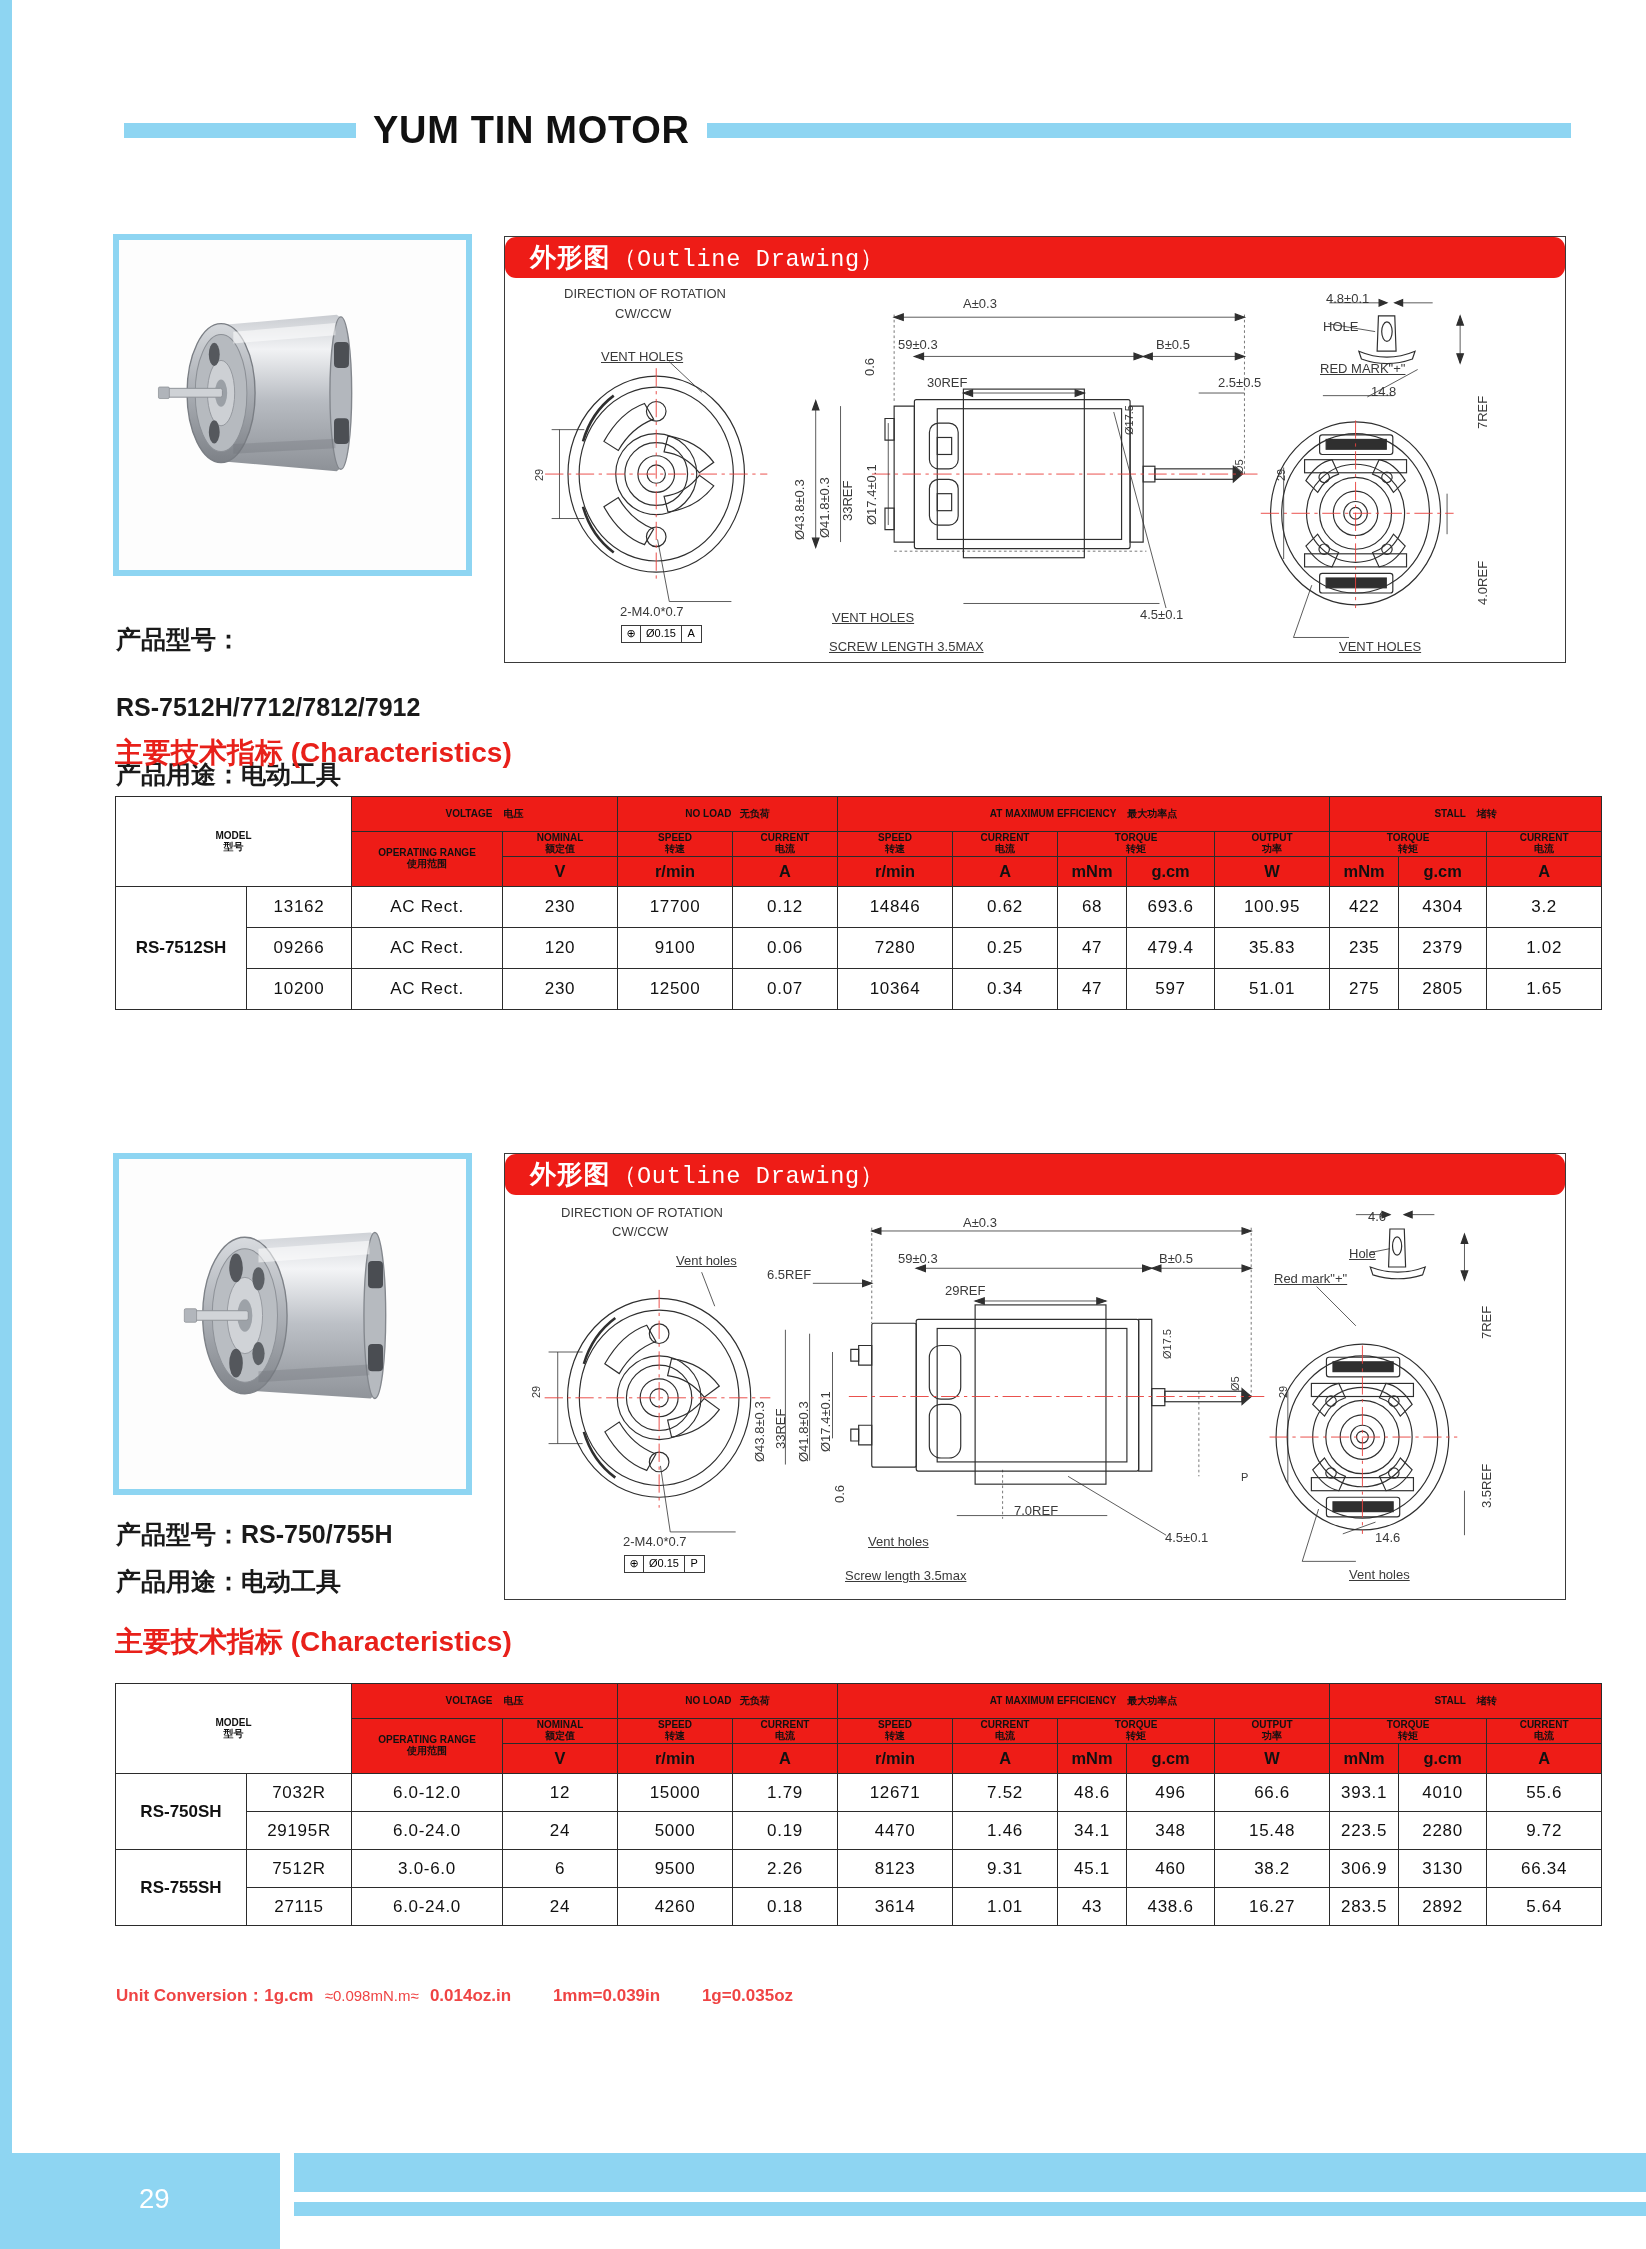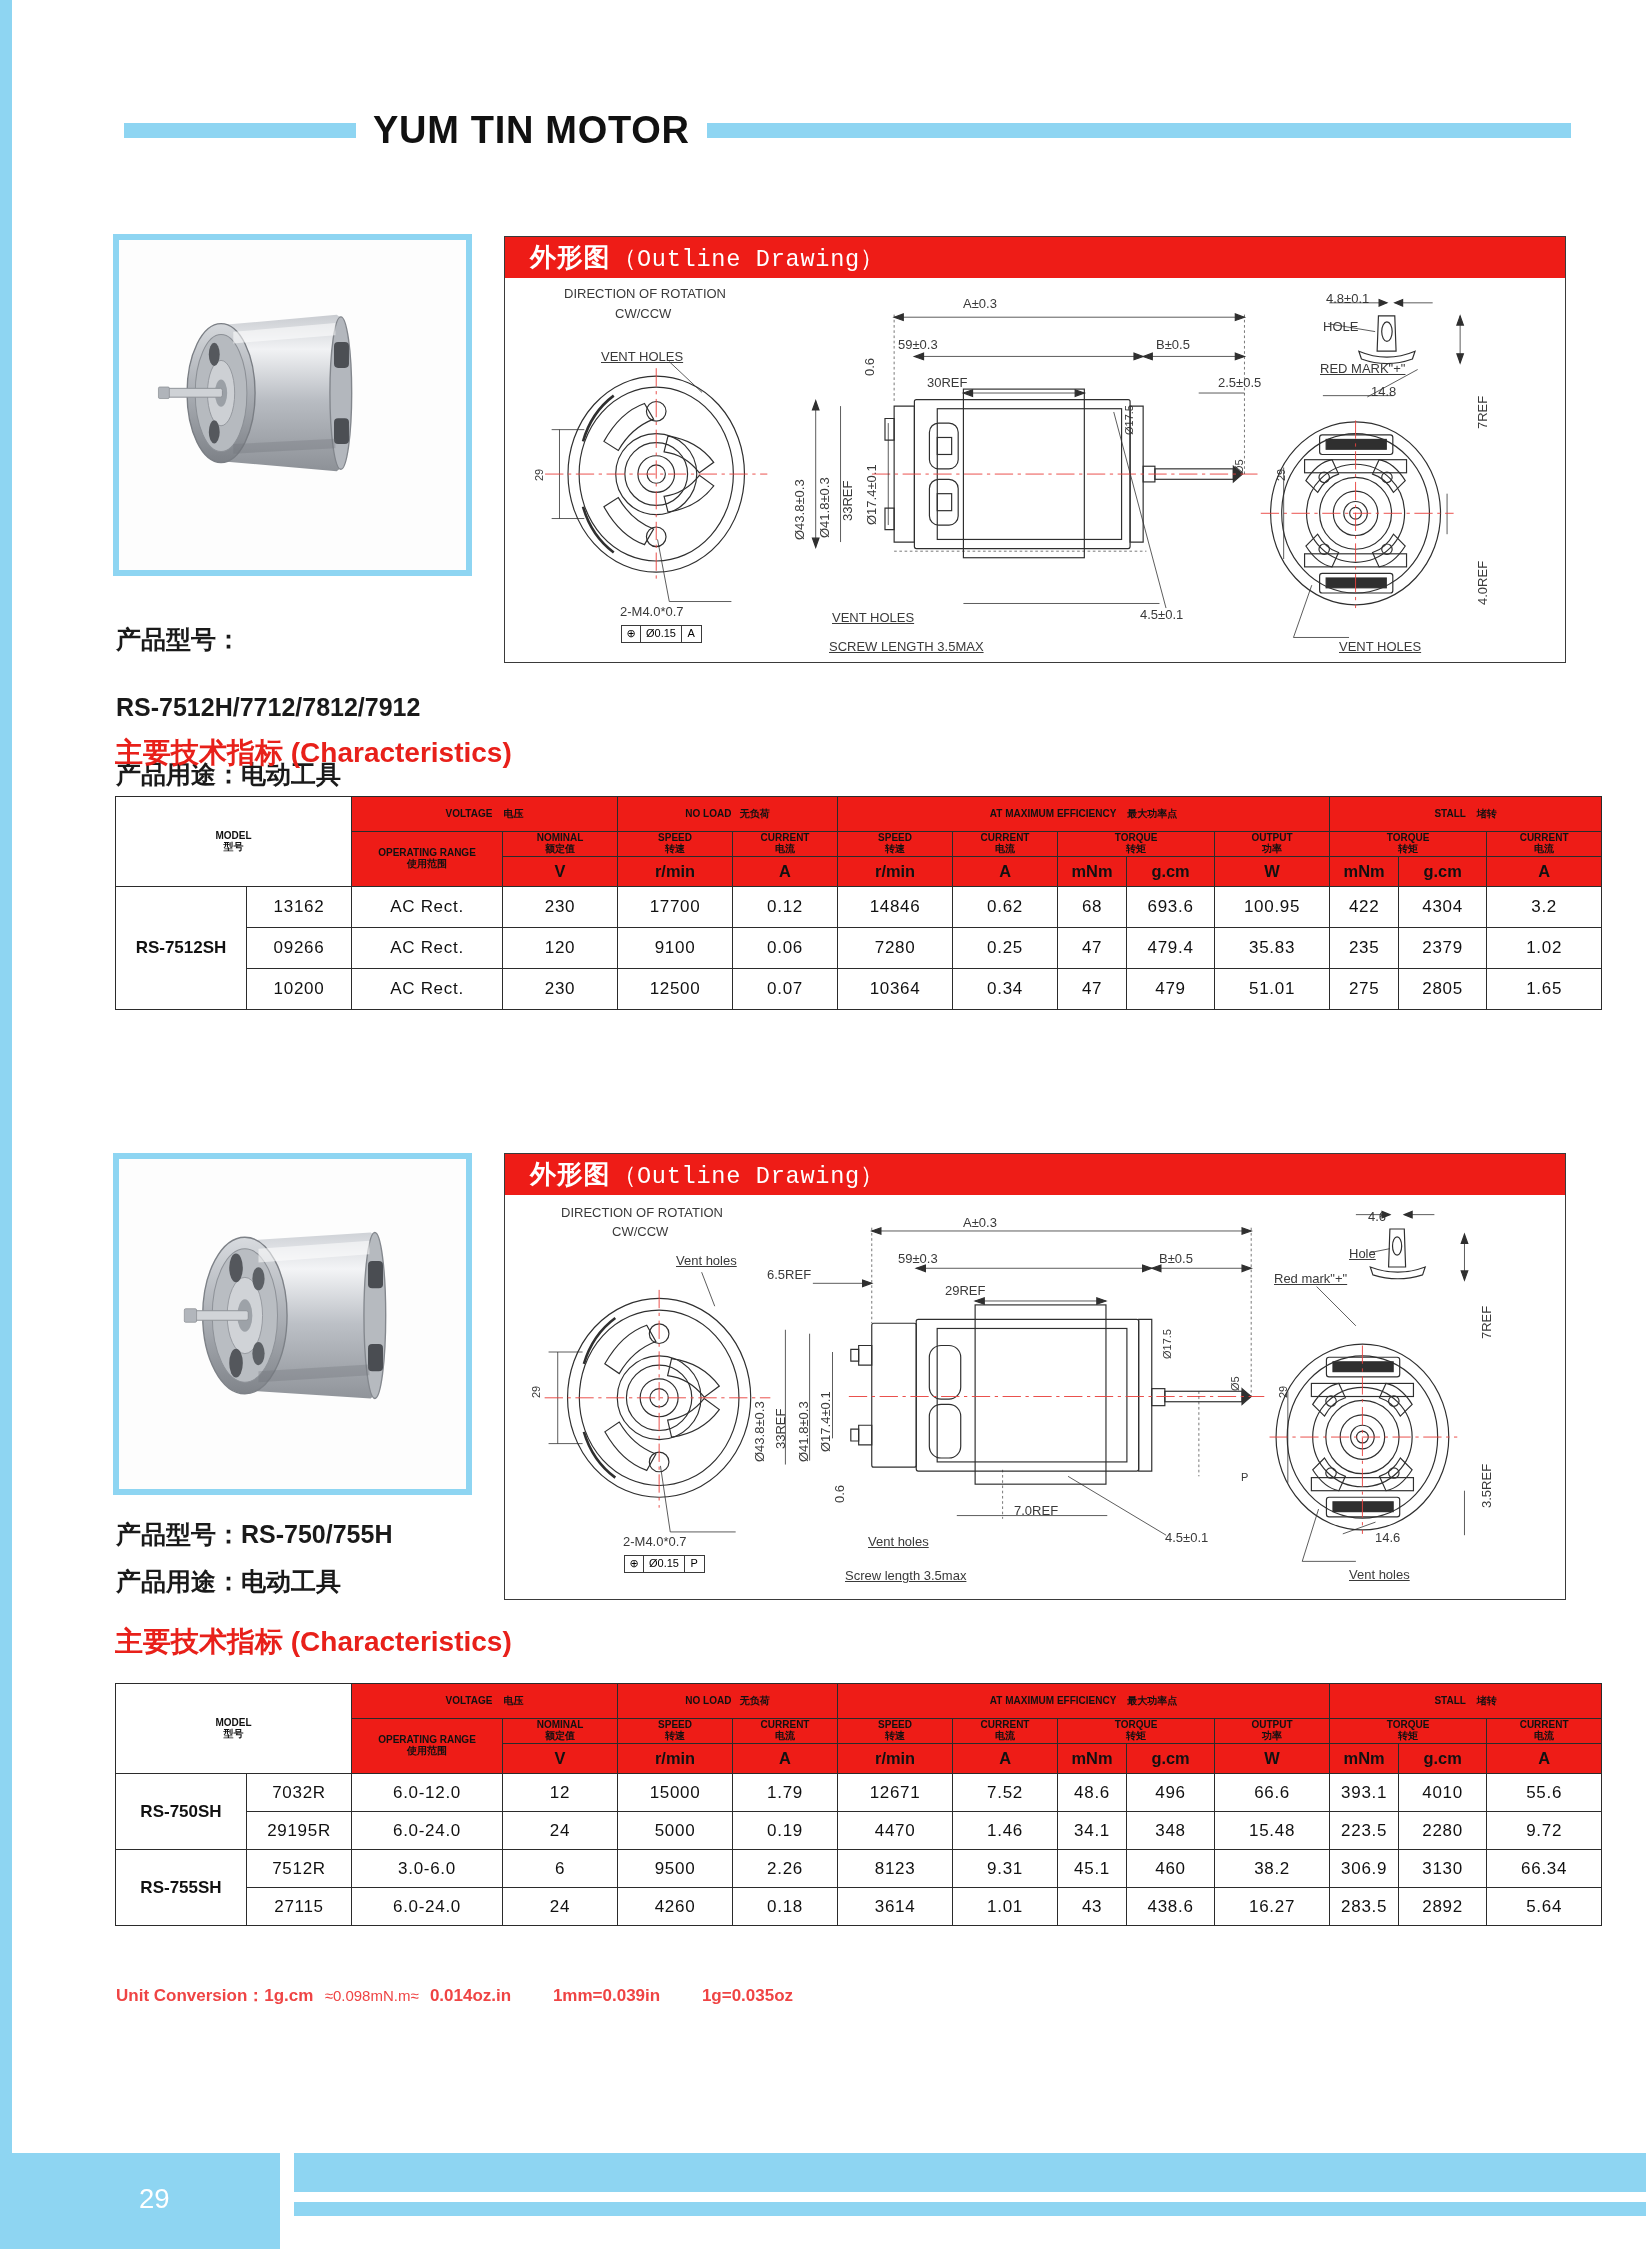--- a/index.html
+++ b/index.html
@@ -19,21 +19,21 @@
   
   .photo-frame{position:absolute;border:6.5px solid #8ed5f2;background:#fff;}
   .motor-photo{position:absolute;inset:0;background:#fff;overflow:hidden;}
 
   .prod-text{position:absolute;font-weight:700;color:#1a1a1a;}
   .prod-text div{white-space:nowrap;line-height:1.34;margin-top:34px;}
 
   
   .draw-panel{position:absolute;border:1.3px solid #3a3a3a;background:#fff;}
   .draw-head{position:absolute;left:0;top:0;height:41px;width:100%;background:#ee1c17;color:#fff;
-     display:flex;align-items:center;}
+     display:flex;align-items:center;border-radius:11px;}
   .draw-head span{font-size:26px;font-weight:700;margin-left:25px;letter-spacing:0.7px;white-space:nowrap;}
   .draw-head .en{font-family:"Liberation Mono",monospace;font-weight:400;font-size:23.6px;margin-left:2.6px;}
   .draw-body{position:absolute;left:0;right:0;top:41px;bottom:0;overflow:hidden;}
 
   .dim{position:absolute;font-size:13px;color:#3a3a3a;font-family:"Liberation Sans",sans-serif;white-space:nowrap;}
   .dim.u{text-decoration:underline;}
   .dim.v{transform-origin:0 0;transform:rotate(-90deg);}
   .dim.sm{font-size:11px;}
 
   
@@ -405,21 +405,21 @@
       </tr>
       <tr style="height:41px">
         <td class="data">10200</td>
         <td class="data">AC Rect.</td>
         <td class="data">230</td>
         <td class="data">12500</td>
         <td class="data">0.07</td>
         <td class="data">10364</td>
         <td class="data">0.34</td>
         <td class="data">47</td>
-        <td class="data">479</td>
+        <td class="data">597</td>
         <td class="data">51.01</td>
         <td class="data">275</td>
         <td class="data">2805</td>
         <td class="data">1.65</td>
       </tr>
     </tbody>
   </table>
 
   <div class="photo-frame" style="left:113px;top:1153px;width:347px;height:330px;">
     <div class="motor-photo">

